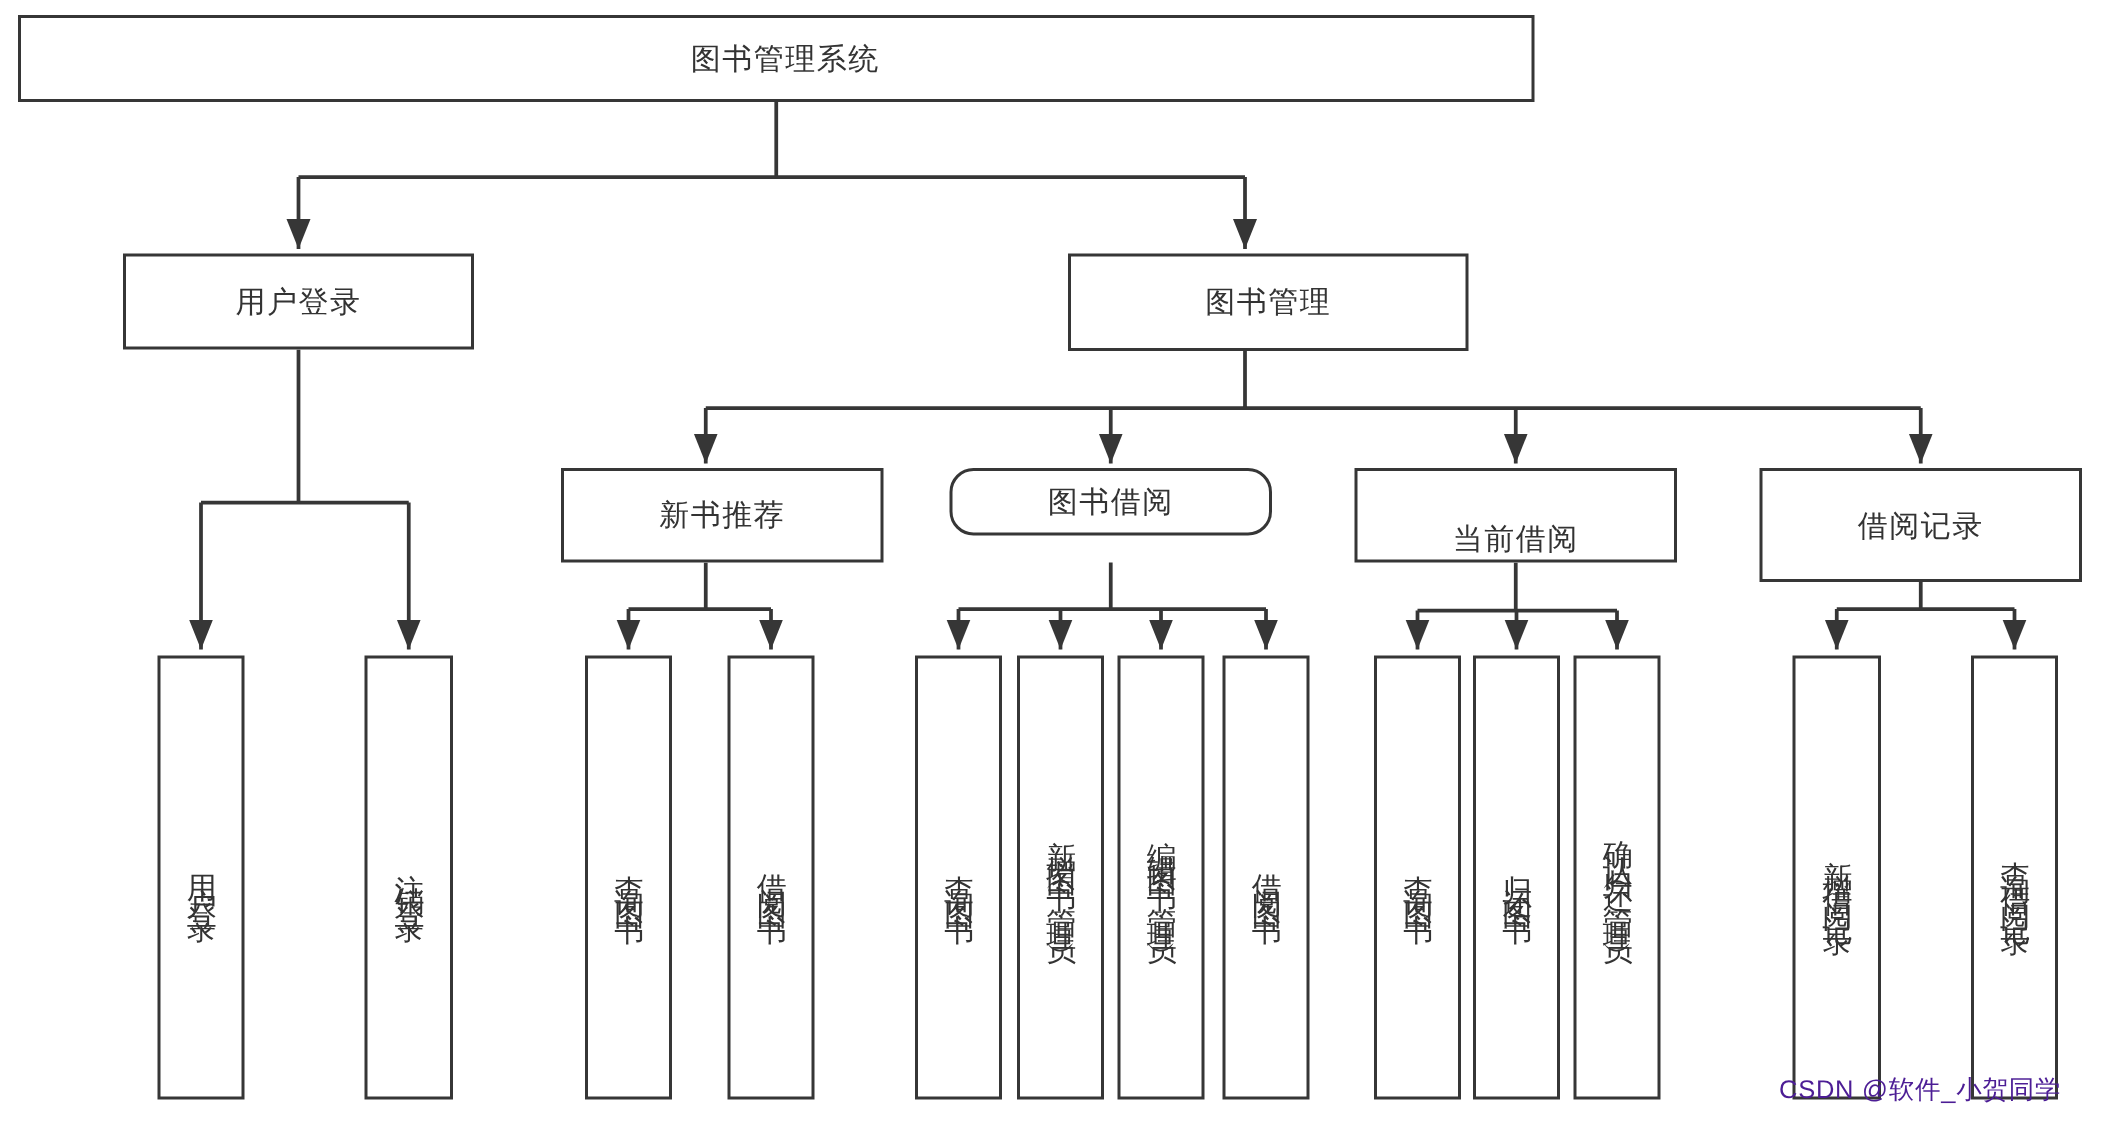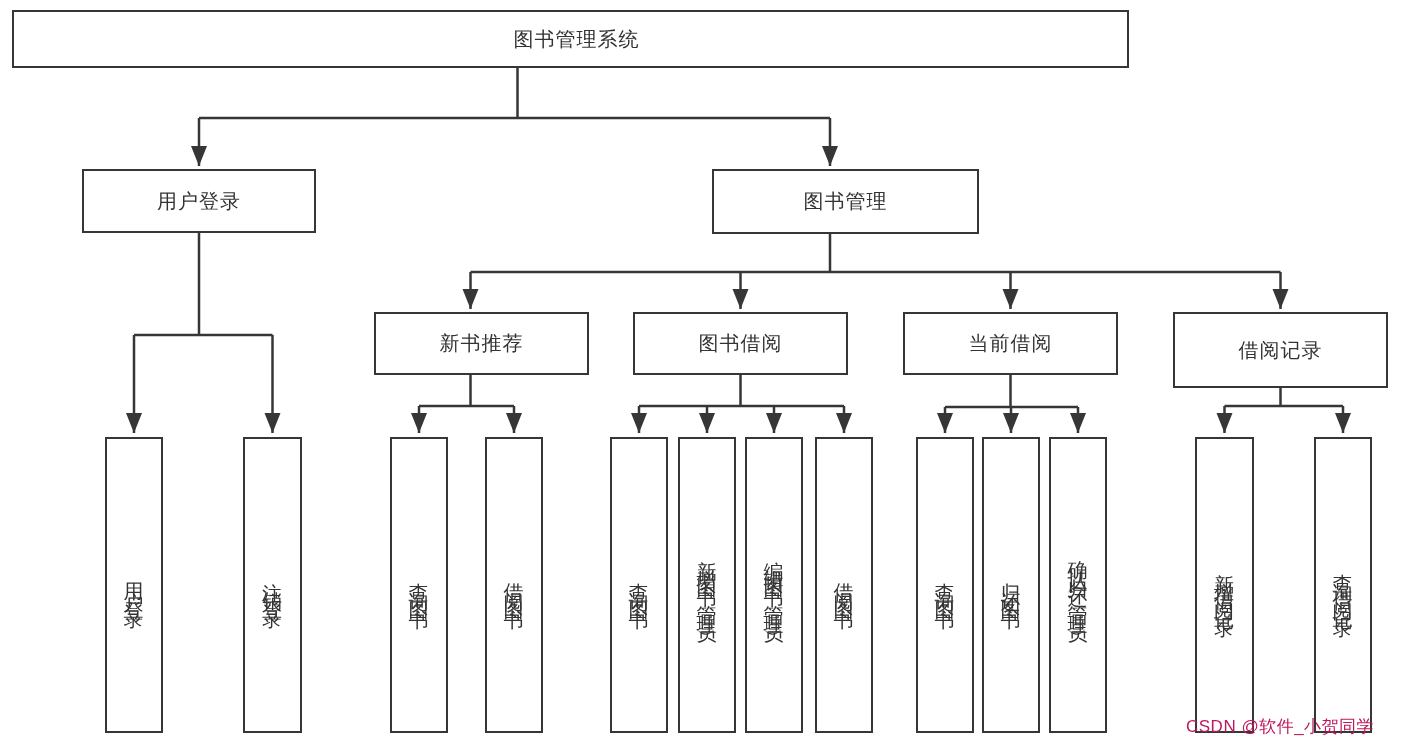--- a/index.html
+++ b/index.html
@@ -16,21 +16,21 @@
   .vnode{
     position:absolute;background:#ffffff;border:2.5px solid #363636;box-sizing:border-box;
     display:flex;align-items:center;justify-content:center;z-index:2;
   }
   .vtext{
     writing-mode:vertical-rl;text-orientation:mixed;
     font-size:20px;line-height:1.1;letter-spacing:9px;color:#333333;
   }
   .watermark{
     position:absolute;left:1186px;top:715px;z-index:5;
-    font-size:17px;letter-spacing:0.5px;color:#be185d;white-space:nowrap;
+    font-size:17px;letter-spacing:0.5px;color:#4c1d95;white-space:nowrap;
   }
 </style>
 </head>
 <body>
 
 <div class="canvas">
 
   <svg class="connectors" viewBox="0 0 1405 747" xmlns="http://www.w3.org/2000/svg">
     <defs>
       <marker id="arrow" markerUnits="userSpaceOnUse" markerWidth="22" markerHeight="18" refX="20" refY="8" orient="auto">
@@ -66,38 +66,38 @@
     <line x1="844" y1="406" x2="844" y2="433" stroke="#363636" stroke-width="2.5" marker-end="url(#arrow)"></line>
 
     <line x1="945" y1="407" x2="945" y2="433" stroke="#363636" stroke-width="2.5" marker-end="url(#arrow)"></line>
     <line x1="1011" y1="407" x2="1011" y2="433" stroke="#363636" stroke-width="2.5" marker-end="url(#arrow)"></line>
     <line x1="1078" y1="407" x2="1078" y2="433" stroke="#363636" stroke-width="2.5" marker-end="url(#arrow)"></line>
 
     <line x1="1224.5" y1="406" x2="1224.5" y2="433" stroke="#363636" stroke-width="2.5" marker-end="url(#arrow)"></line>
     <line x1="1343" y1="406" x2="1343" y2="433" stroke="#363636" stroke-width="2.5" marker-end="url(#arrow)"></line>
   </svg>
 
-  <div class="node" style="left:12px;top:10px;width:1117px;height:58px;padding-left:12px;">
+  <div class="node" style="left:12px;top:10px;width:1011px;height:58px;padding-left:12px;">
     <span>图书管理系统</span>
   </div>
 
   <div class="node" style="left:82px;top:169px;width:234px;height:64px;">
     <span>用户登录</span>
   </div>
   <div class="node" style="left:712px;top:169px;width:267px;height:65px;">
     <span>图书管理</span>
   </div>
 
   <div class="node" style="left:363px;top:312px;width:215px;height:63px;margin-left:11px;">
     <span>新书推荐</span>
   </div>
-  <div class="node" style="left:633px;top:312px;width:215px;height:63px;">
+  <div class="node" style="left:633px;top:312px;width:215px;height:45px;border-radius:16px;">
     <span>图书借阅</span>
   </div>
-  <div class="node" style="left:903px;top:312px;width:215px;height:63px;">
+  <div class="node" style="left:903px;top:312px;width:215px;height:63px;align-items:flex-end;">
     <span>当前借阅</span>
   </div>
   <div class="node" style="left:1173px;top:312px;width:215px;height:76px;">
     <span>借阅记录</span>
   </div>
 
   <div class="vnode" style="left:105px;top:437px;width:58px;height:296px;">
     <span class="vtext">用户登录</span>
   </div>
   <div class="vnode" style="left:243px;top:437px;width:59px;height:296px;">

